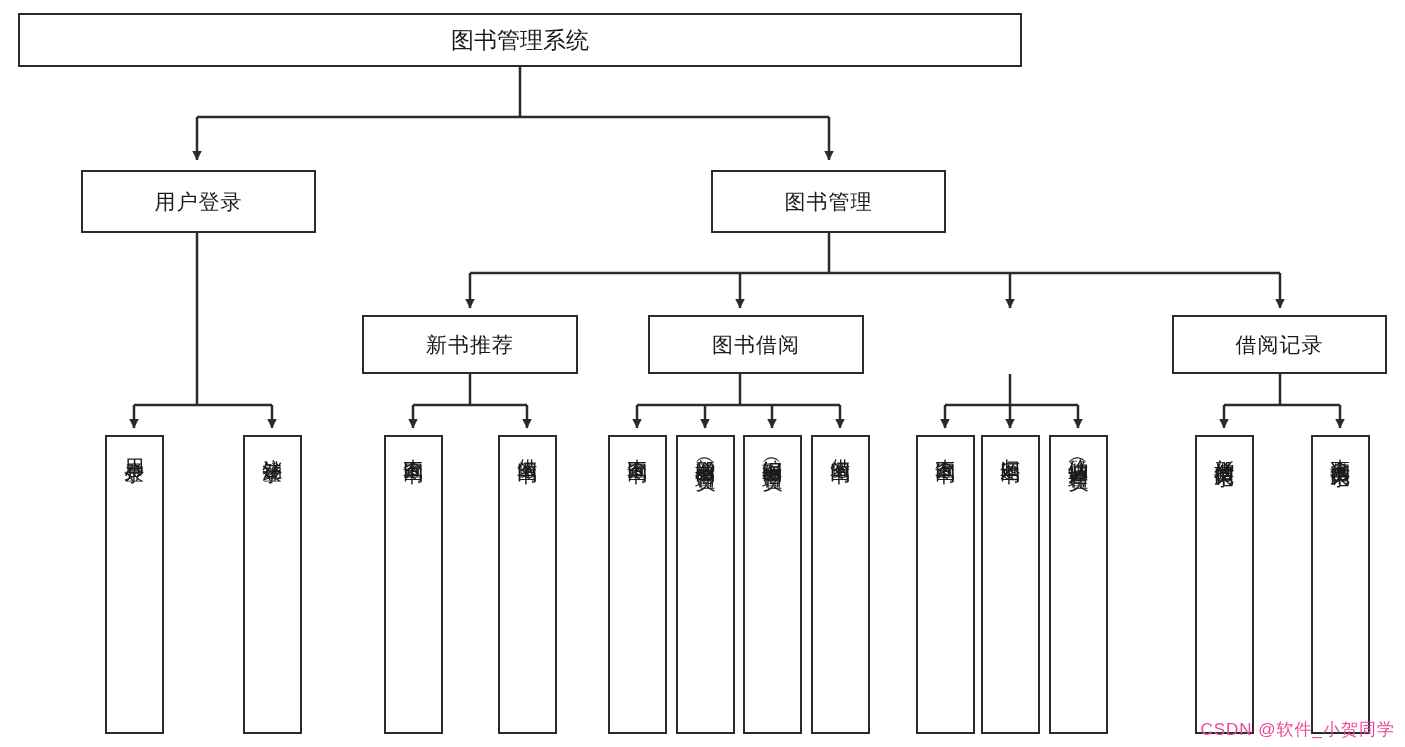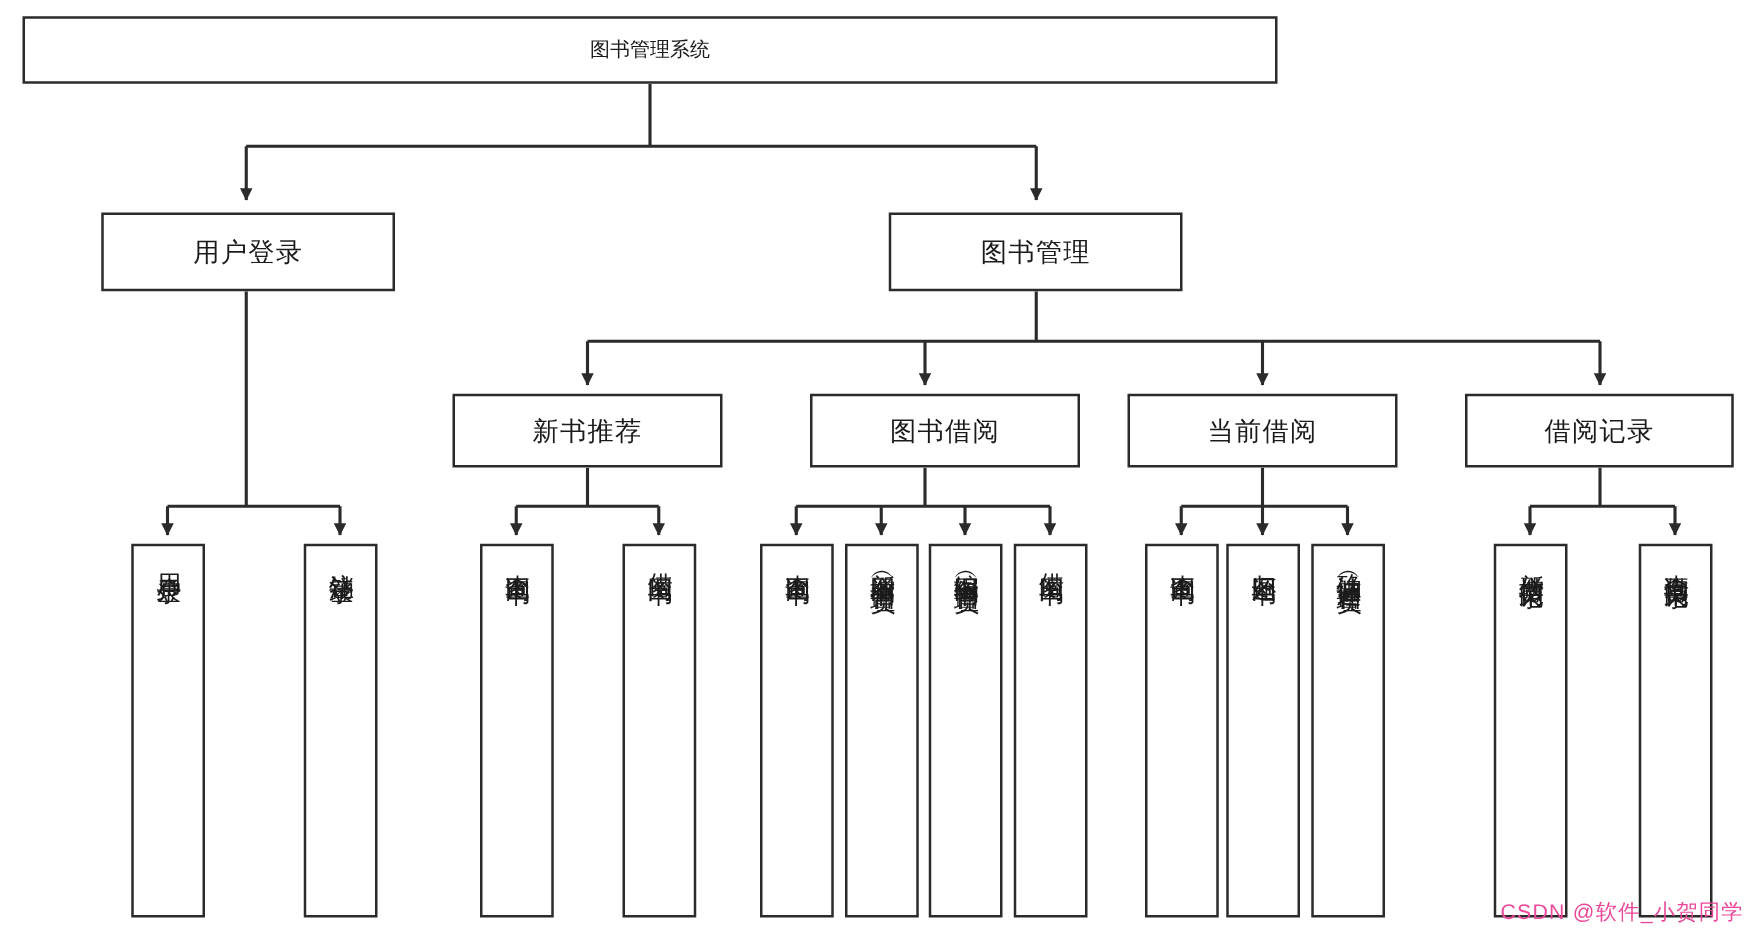--- a/index.html
+++ b/index.html
@@ -3,21 +3,21 @@
 <meta charset="utf-8">
 <style>
   html,body{margin:0;padding:0;background:#ffffff;}
   body{width:1405px;height:747px;font-family:"Liberation Sans","DejaVu Sans",sans-serif;}
   #stage{position:relative;width:1405px;height:747px;overflow:hidden;background:#fff;}
   #wires{position:absolute;left:0;top:0;width:1405px;height:747px;}
   .node{position:absolute;box-sizing:border-box;background:#ffffff;
         border:2.5px solid #2b2b2b;display:flex;align-items:center;justify-content:center;
         color:#1b1b1b;}
   .node.h{font-size:21px;letter-spacing:1px;}
-  .node.root{font-size:16px;}
+  .node.root{font-size:23px;}
   .node.leaf{font-size:20px;padding:6px 2px;align-items:flex-start;}
   .vtext{writing-mode:vertical-rl;text-orientation:upright;line-height:1.32;
          letter-spacing:2px;white-space:nowrap;}
   .watermark{position:absolute;right:10px;bottom:6px;font-size:17px;color:#ec4899;
              letter-spacing:1px;white-space:nowrap;}
 </style>
 </head>
 <body>
 
 <div id="stage">
@@ -83,23 +83,20 @@
   <div class="node h" style="left:711px;top:170px;width:235px;height:63px;">
     <span>图书管理</span>
   </div>
 
   <div class="node h" style="left:362px;top:315px;width:216px;height:59px;">
     <span>新书推荐</span>
   </div>
   <div class="node h" style="left:632px;top:315px;width:216px;height:59px;margin-left:16px;">
     <span>图书借阅</span>
   </div>
-  <div class="node h" style="left:902px;top:315px;width:216px;height:59px;">
-    <span>当前借阅</span>
-  </div>
   <div class="node h" style="left:1172px;top:315px;width:215px;height:59px;">
     <span>借阅记录</span>
   </div>
 
   <div class="node leaf" style="left:105px;top:435px;width:59px;height:299px;">
     <span class="vtext">用户登录</span>
   </div>
   <div class="node leaf" style="left:243px;top:435px;width:59px;height:299px;">
     <span class="vtext">注销登录</span>
   </div>

